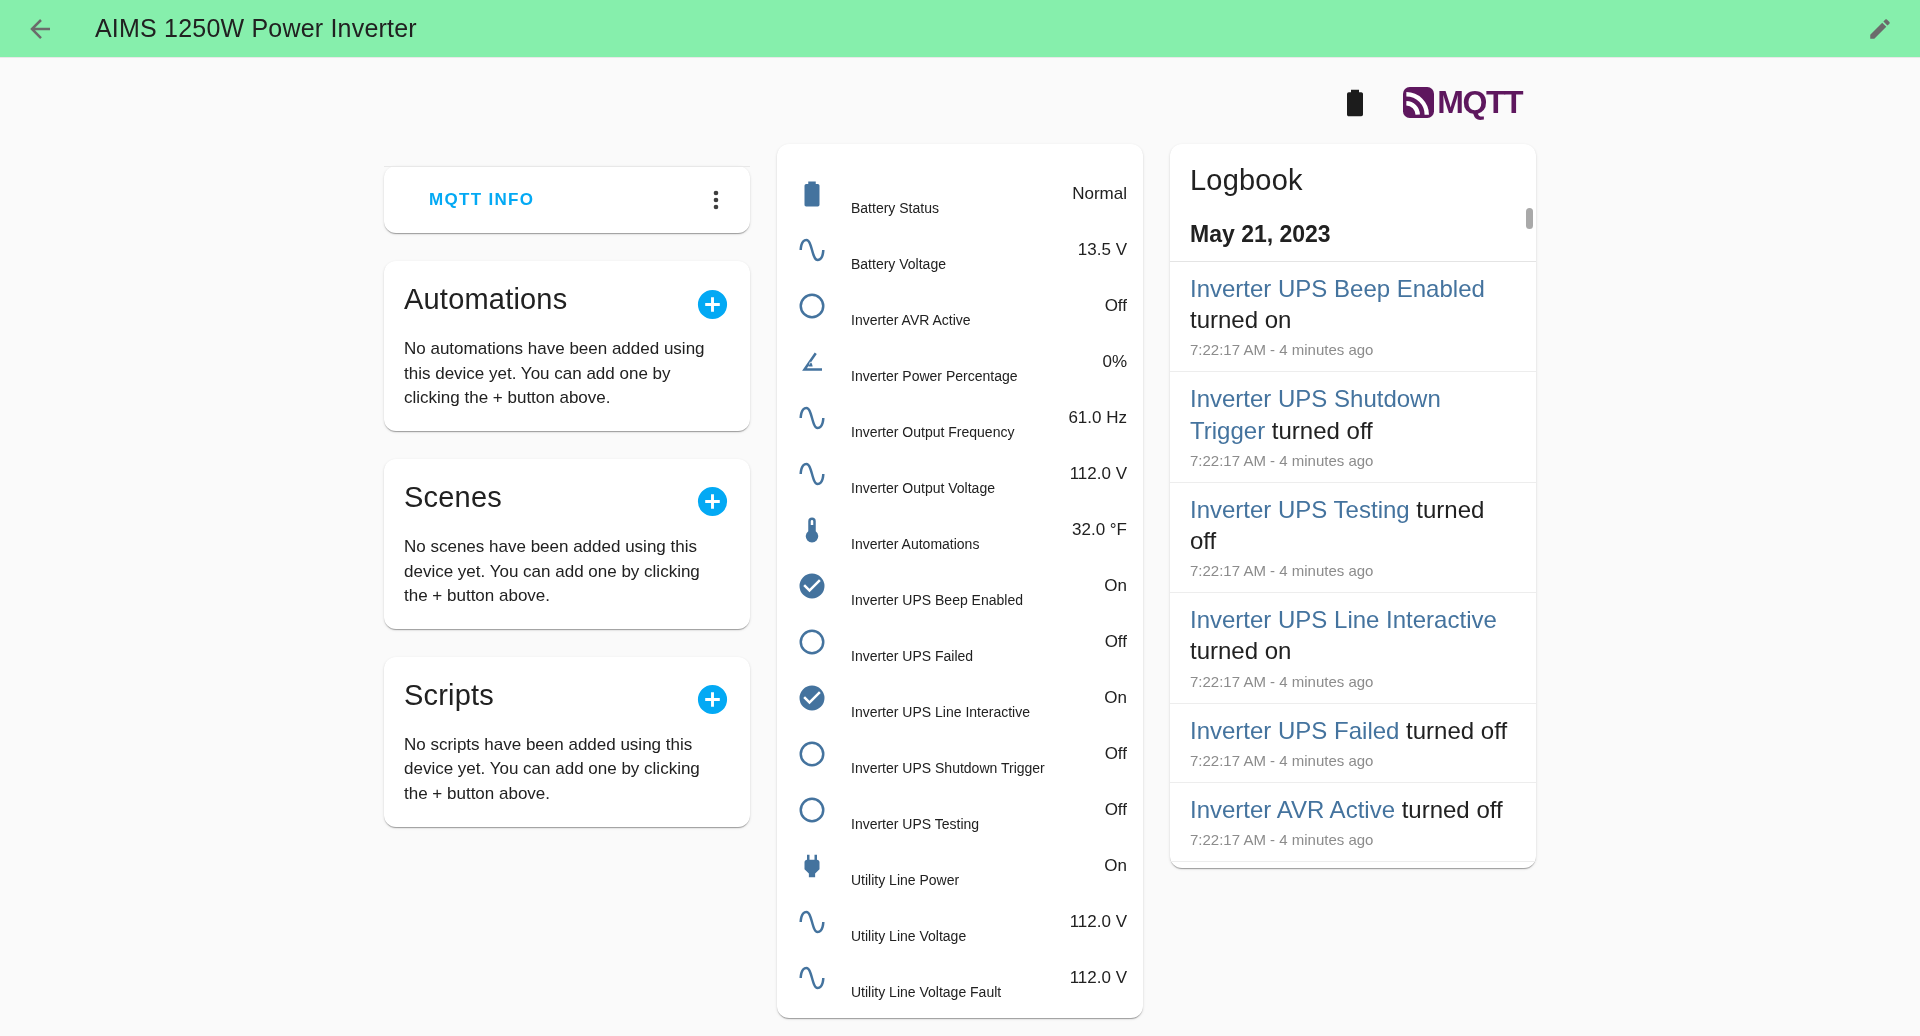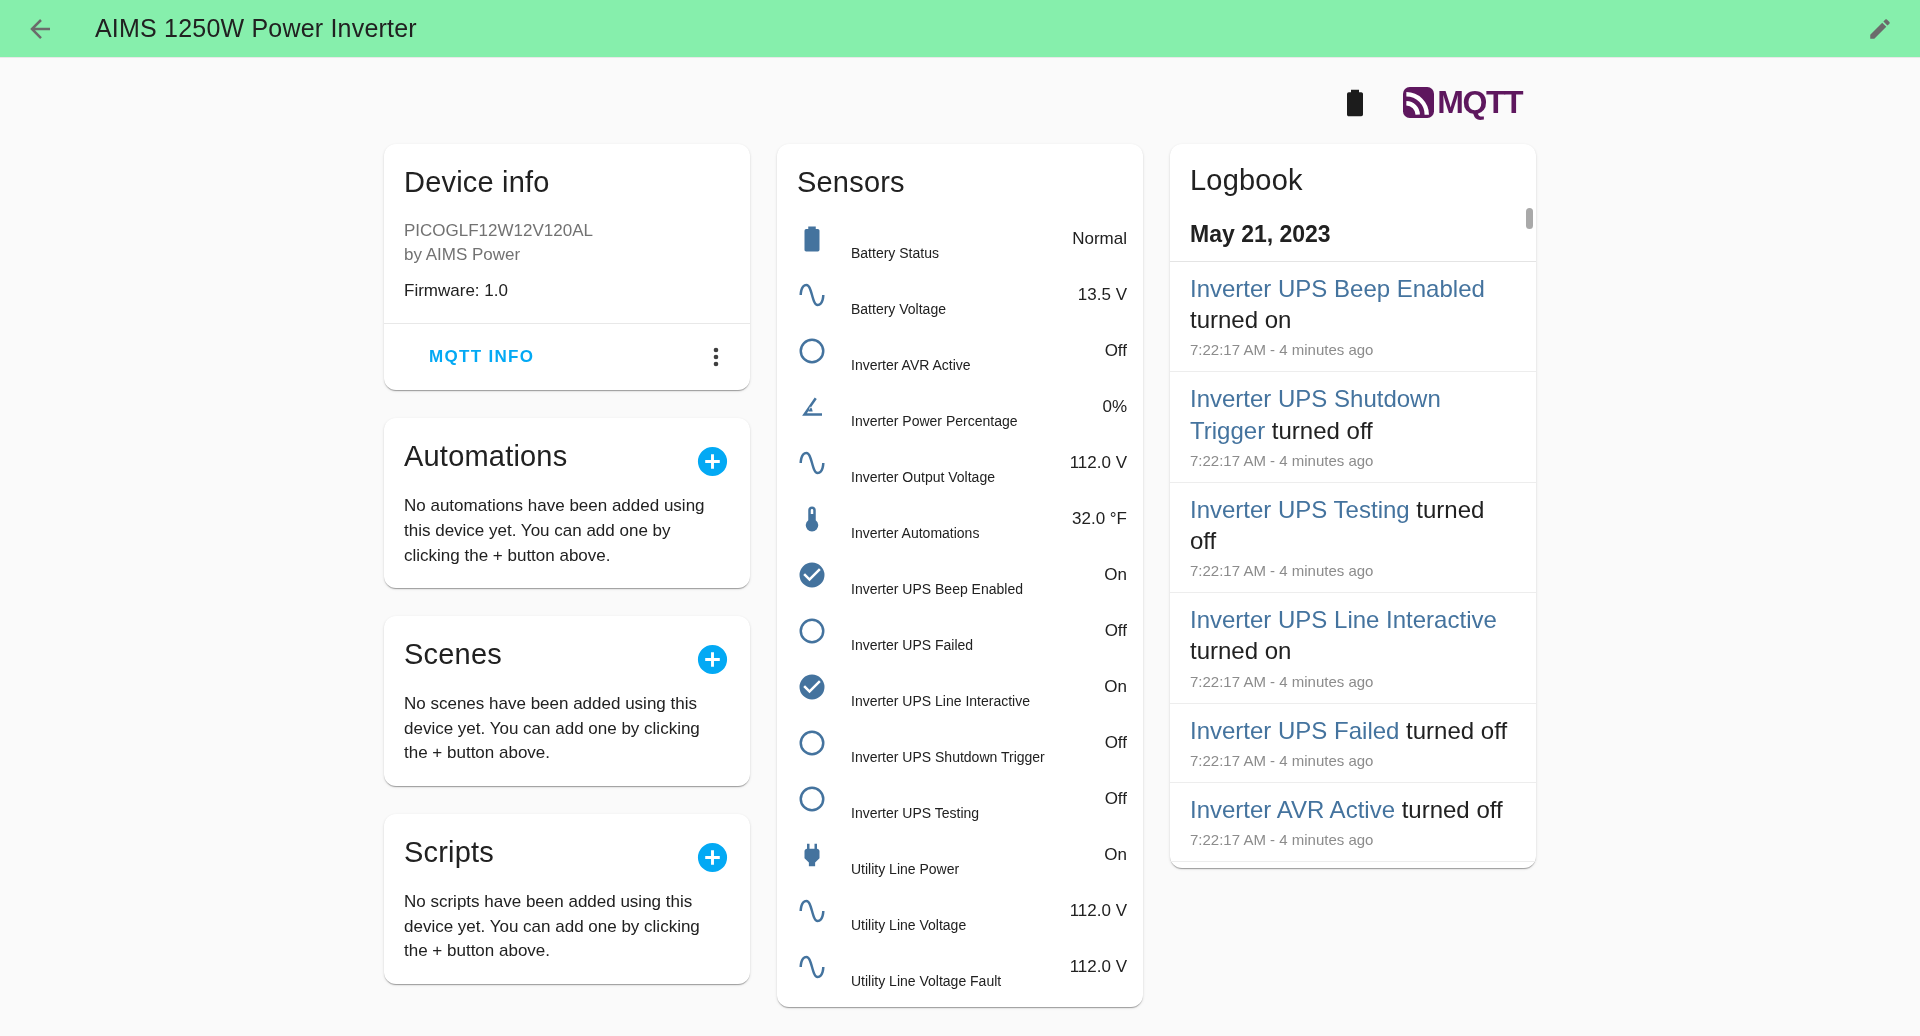--- a/index.html
+++ b/index.html
@@ -122,26 +122,20 @@
       </span>
       <span class="mqtt-wordmark">MQTT</span>
     </span>
   </div>
 
   <div class="columns">
 
     <div class="stack">
 
       <section class="card device-info">
-        <div class="di-body">
-          <h2 class="card-title">Device info</h2>
-          <div class="di-model">PICOGLF12W12V120AL</div>
-          <div class="di-manufacturer">by AIMS Power</div>
-          <div class="di-firmware">Firmware: 1.0</div>
-        </div>
         <div class="di-divider"></div>
         <div class="di-actions">
           <button class="text-button">MQTT INFO</button>
           <button class="icon-btn kebab-btn">
             <span class="glyph">
               <svg viewBox="0 0 24 24">
                   <path fill="currentColor" d="M12,16A2,2 0 0,1 14,18A2,2 0 0,1 12,20A2,2 0 0,1 10,18A2,2 0 0,1 12,16M12,10A2,2 0 0,1 14,12A2,2 0 0,1 12,14A2,2 0 0,1 10,12A2,2 0 0,1 12,10M12,4A2,2 0 0,1 14,6A2,2 0 0,1 12,8A2,2 0 0,1 10,6A2,2 0 0,1 12,4Z"></path>
                 </svg>
             </span>
           </button>
@@ -186,21 +180,20 @@
                 </svg>
             </span>
           </button>
         </div>
         <p class="empty-text">No scripts have been added using this device yet. You can add one by clicking the + button above.</p>
       </section>
 
     </div>
 
     <section class="card sensors-card">
-      <h2 class="card-title">Sensors</h2>
       <div>
   <div class="sensor-row">
     <span class="sensor-icon">
               <svg viewBox="0 0 24 24" aria-hidden="true">
                 <path fill="currentColor" d="M16.67,4H15V2H9V4H7.33A1.33,1.33 0 0,0 6,5.33V20.67C6,21.4 6.6,22 7.33,22H16.67A1.33,1.33 0 0,0 18,20.67V5.33C18,4.6 17.4,4 16.67,4Z"></path>
               </svg>
             </span>
     <span class="sensor-label">Battery Status</span>
     <span class="sensor-value">Normal</span>
   </div>
@@ -228,20 +221,29 @@
   <div class="sensor-row">
     <span class="sensor-icon">
               <svg viewBox="0 0 24 24" aria-hidden="true">
                 <path fill="currentColor" d="M20,19H4.09L14.18,4.43L15.82,5.57L7.91,17H20V19M9.2,15.5H12.5C12.4,13.9 11.6,12.5 10.4,11.6L9.2,15.5Z"></path>
               </svg>
             </span>
     <span class="sensor-label">Inverter Power Percentage</span>
     <span class="sensor-value">0%</span>
   </div>
 
+  <div class="sensor-row">
+    <span class="sensor-icon">
+              <svg viewBox="0 0 24 24" aria-hidden="true">
+                <path fill="currentColor" d="M16.5,21C13.5,21 12.31,16.76 11.05,12.28C10.14,9.04 9,5 7.5,5C4.11,5 4,11.93 4,12H2C2,11.63 2.06,3 7.5,3C10.5,3 11.71,7.25 12.97,11.74C13.83,14.8 15,19 16.5,19C19.94,19 20.03,12.07 20.03,12H22.03C22.03,12.37 21.97,21 16.5,21Z"></path>
+              </svg>
+            </span>
+    <span class="sensor-label">Inverter Output Frequency</span>
+    <span class="sensor-value">61.0 Hz</span>
+  </div>
 
   <div class="sensor-row">
     <span class="sensor-icon">
               <svg viewBox="0 0 24 24" aria-hidden="true">
                 <path fill="currentColor" d="M16.5,21C13.5,21 12.31,16.76 11.05,12.28C10.14,9.04 9,5 7.5,5C4.11,5 4,11.93 4,12H2C2,11.63 2.06,3 7.5,3C10.5,3 11.71,7.25 12.97,11.74C13.83,14.8 15,19 16.5,19C19.94,19 20.03,12.07 20.03,12H22.03C22.03,12.37 21.97,21 16.5,21Z"></path>
               </svg>
             </span>
     <span class="sensor-label">Inverter Output Voltage</span>
     <span class="sensor-value">112.0 V</span>
   </div>

